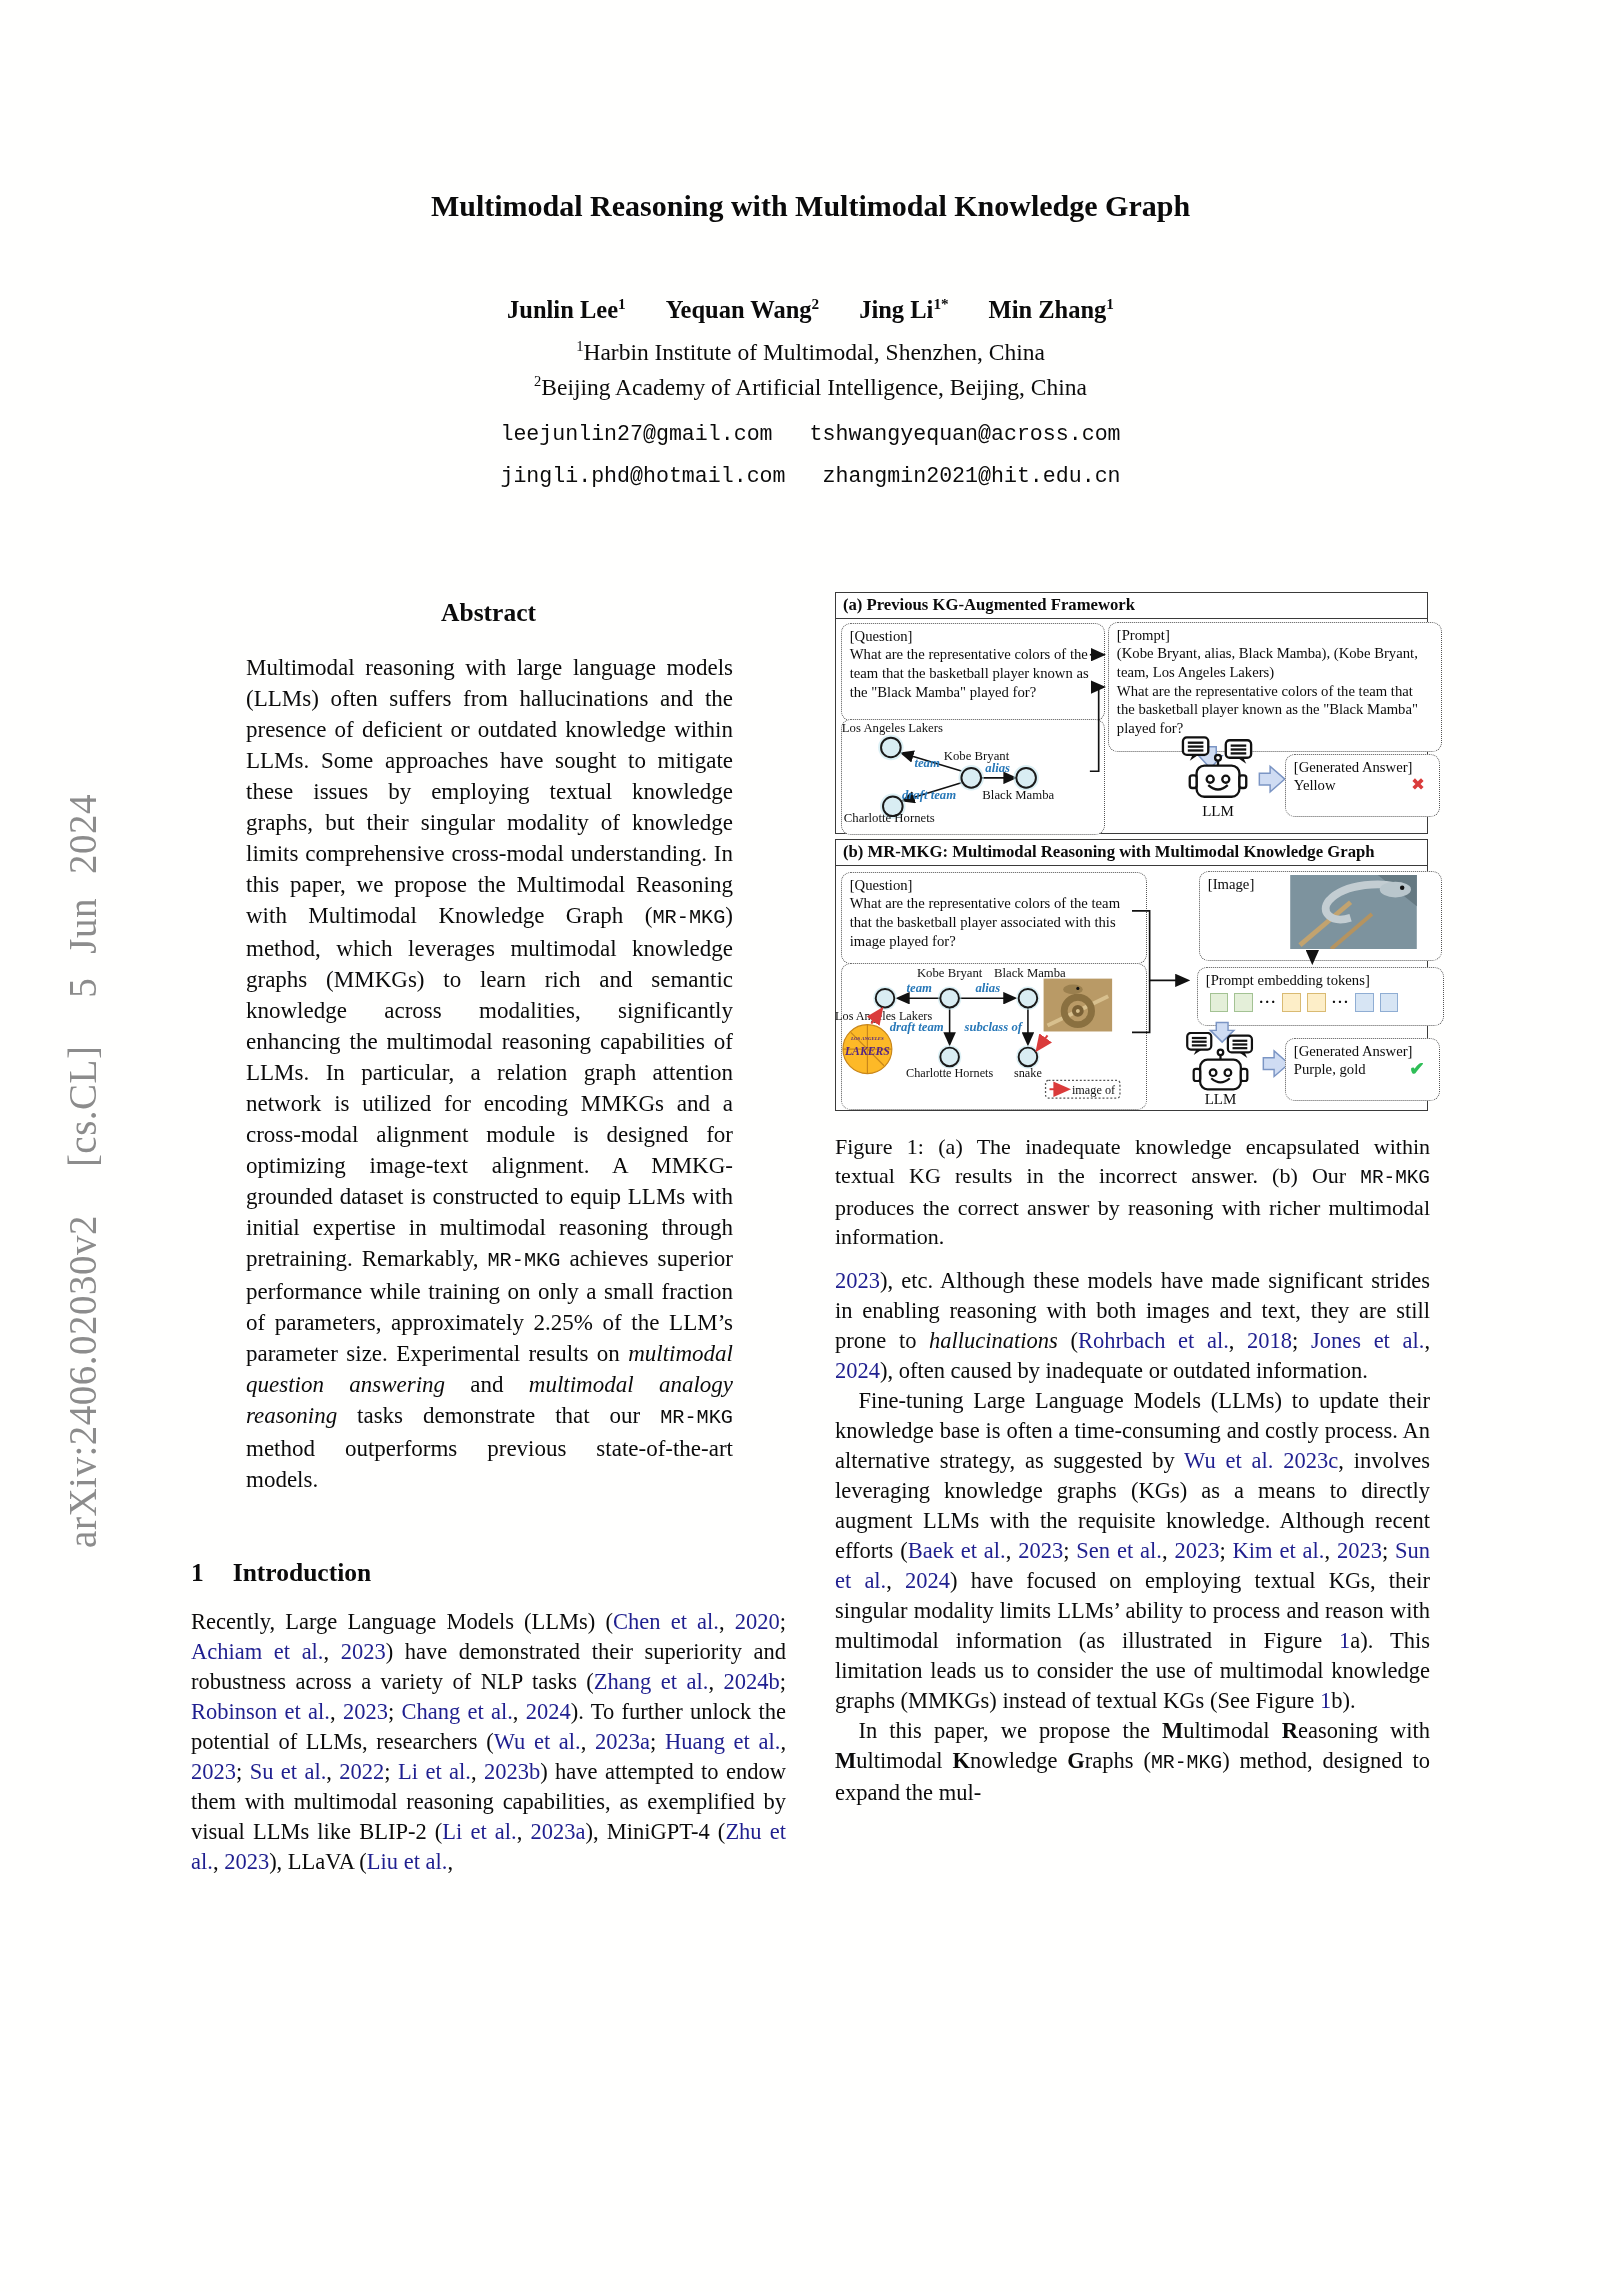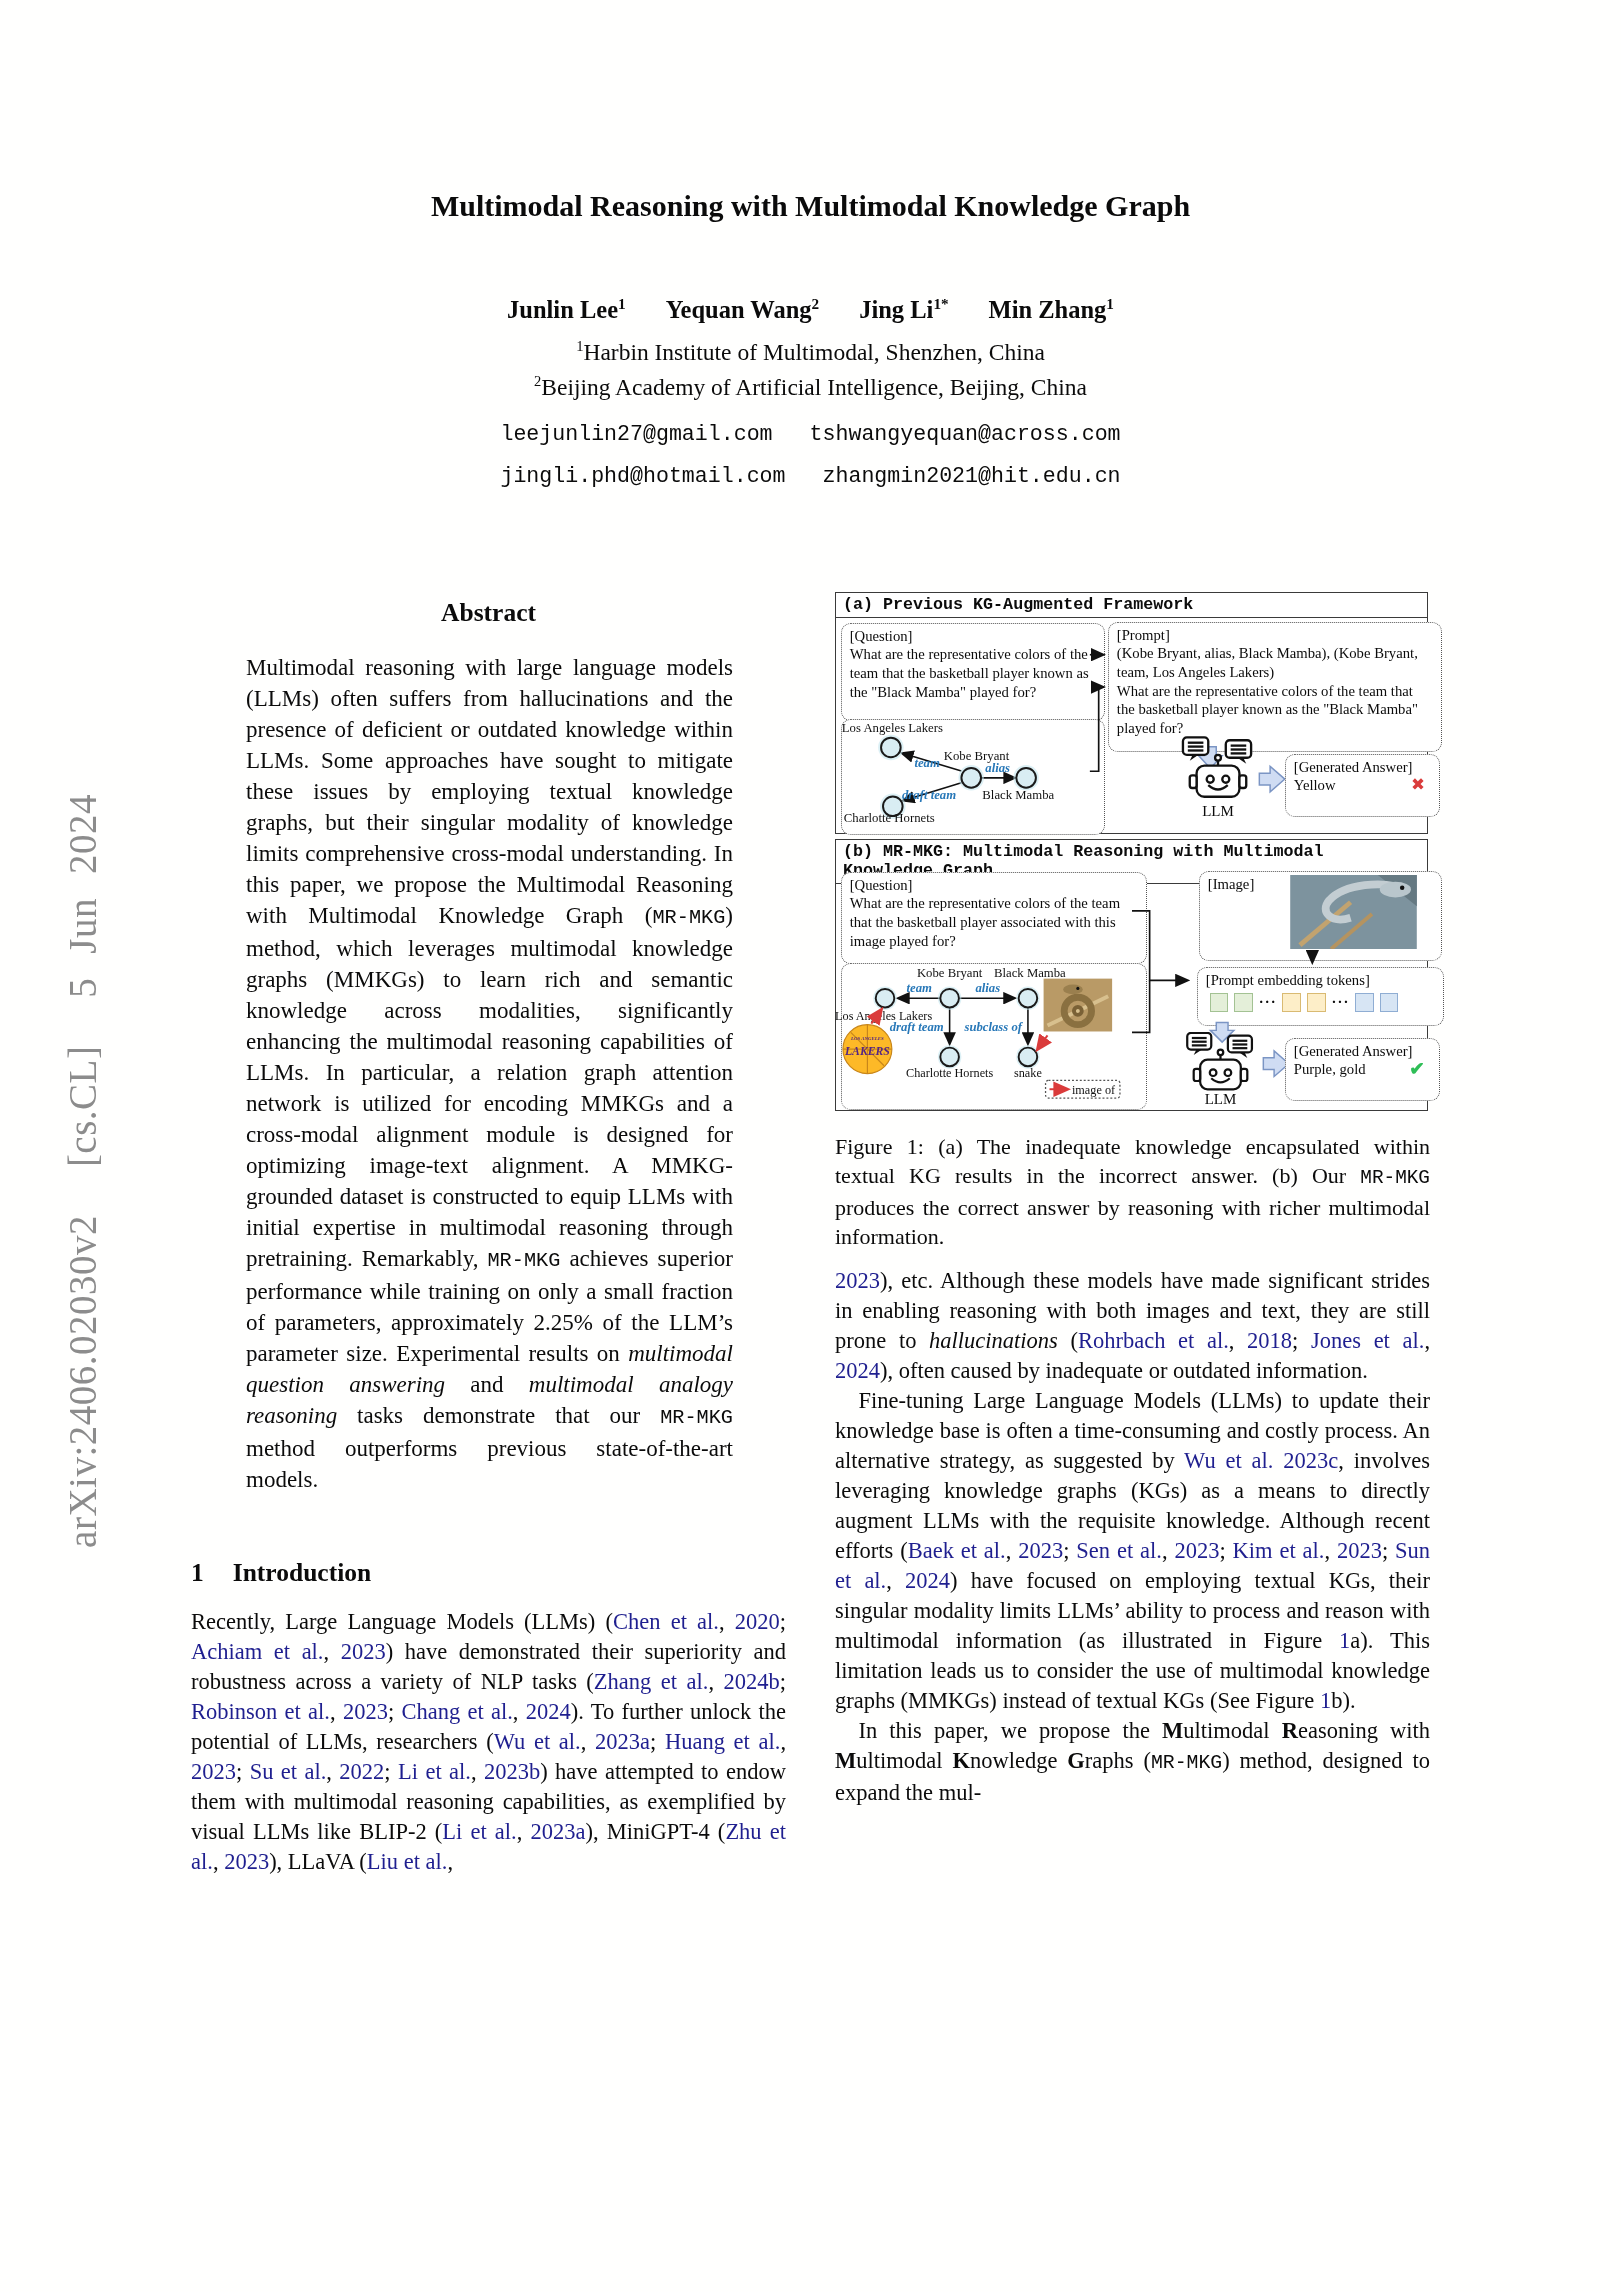--- a/index.html
+++ b/index.html
@@ -30,21 +30,21 @@
   .seg-b{font-weight:bold;}
   .seg-m{font-family:"Liberation Mono",monospace;font-size:.88em;}
   .footnote{position:absolute;left:191px;top:2023px;width:595px;font-size:19.6px;}
   .footnote .rule{width:174px;border-top:1.5px solid #000;margin-bottom:8.8px;}
   
   .figure{position:relative;width:595px;height:518px;}
   .panel{position:absolute;left:0;width:591px;border:1.6px solid #3a3a3a;background:#fff;}
   .panel-a{top:0;height:240px;}
   .panel-b{top:247px;height:270px;}
   .phead{border-bottom:1.6px solid #3a3a3a;font-weight:bold;font-size:16.7px;padding:2px 6.9px 2.9px 6.9px;
-        font-family:Liberation Mono, monospace;}
+        font-family:Liberation Serif, serif;}
   .dbox{position:absolute;border:1.5px dotted #555;border-radius:9.8px;background:#fff;
         font-size:14.7px;line-height:18.6px;padding:2.9px 7.8px;}
   .box-label{font-size:14.7px;}
   .ansrow{display:flex;justify-content:space-between;align-items:center;padding-right:5.9px;}
   .cross{color:var(--red);font-size:16.7px;}
   .check{color:var(--green);font-size:18.6px;font-weight:bold;}
   .overlay{position:absolute;left:0;top:0;pointer-events:none;}
   .llm-label{position:absolute;text-align:center;font-size:15px;}
   .tokrow{display:flex;align-items:center;gap:5.9px;padding:3.9px 0 0 3.9px;}
   .tok{width:16.7px;height:16.7px;border:1.4px solid;}

